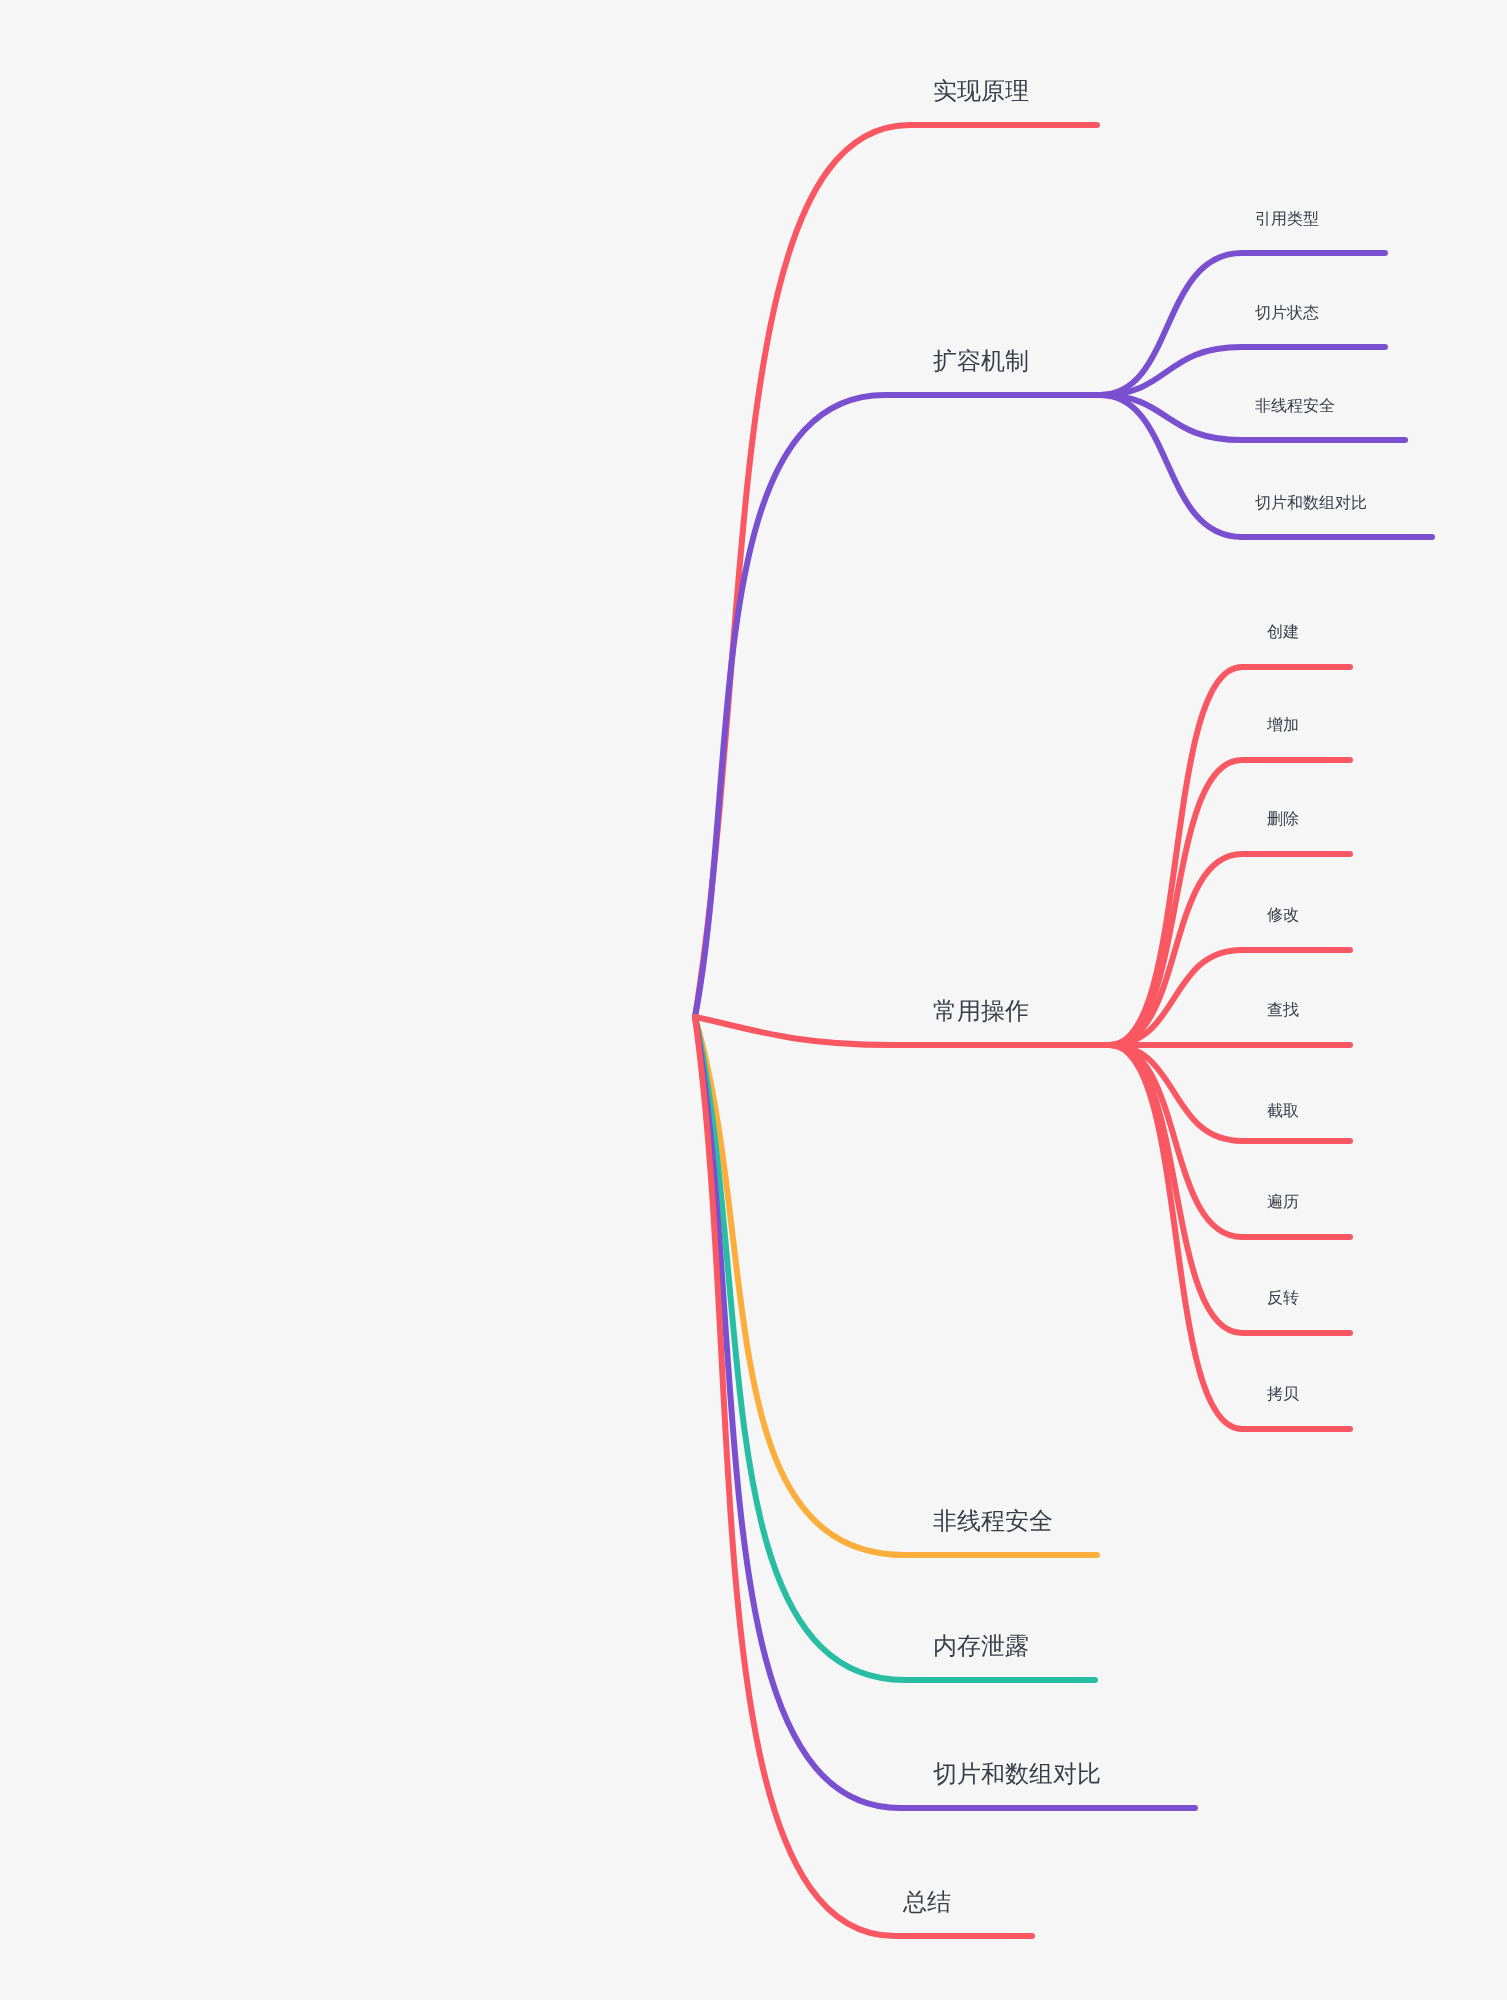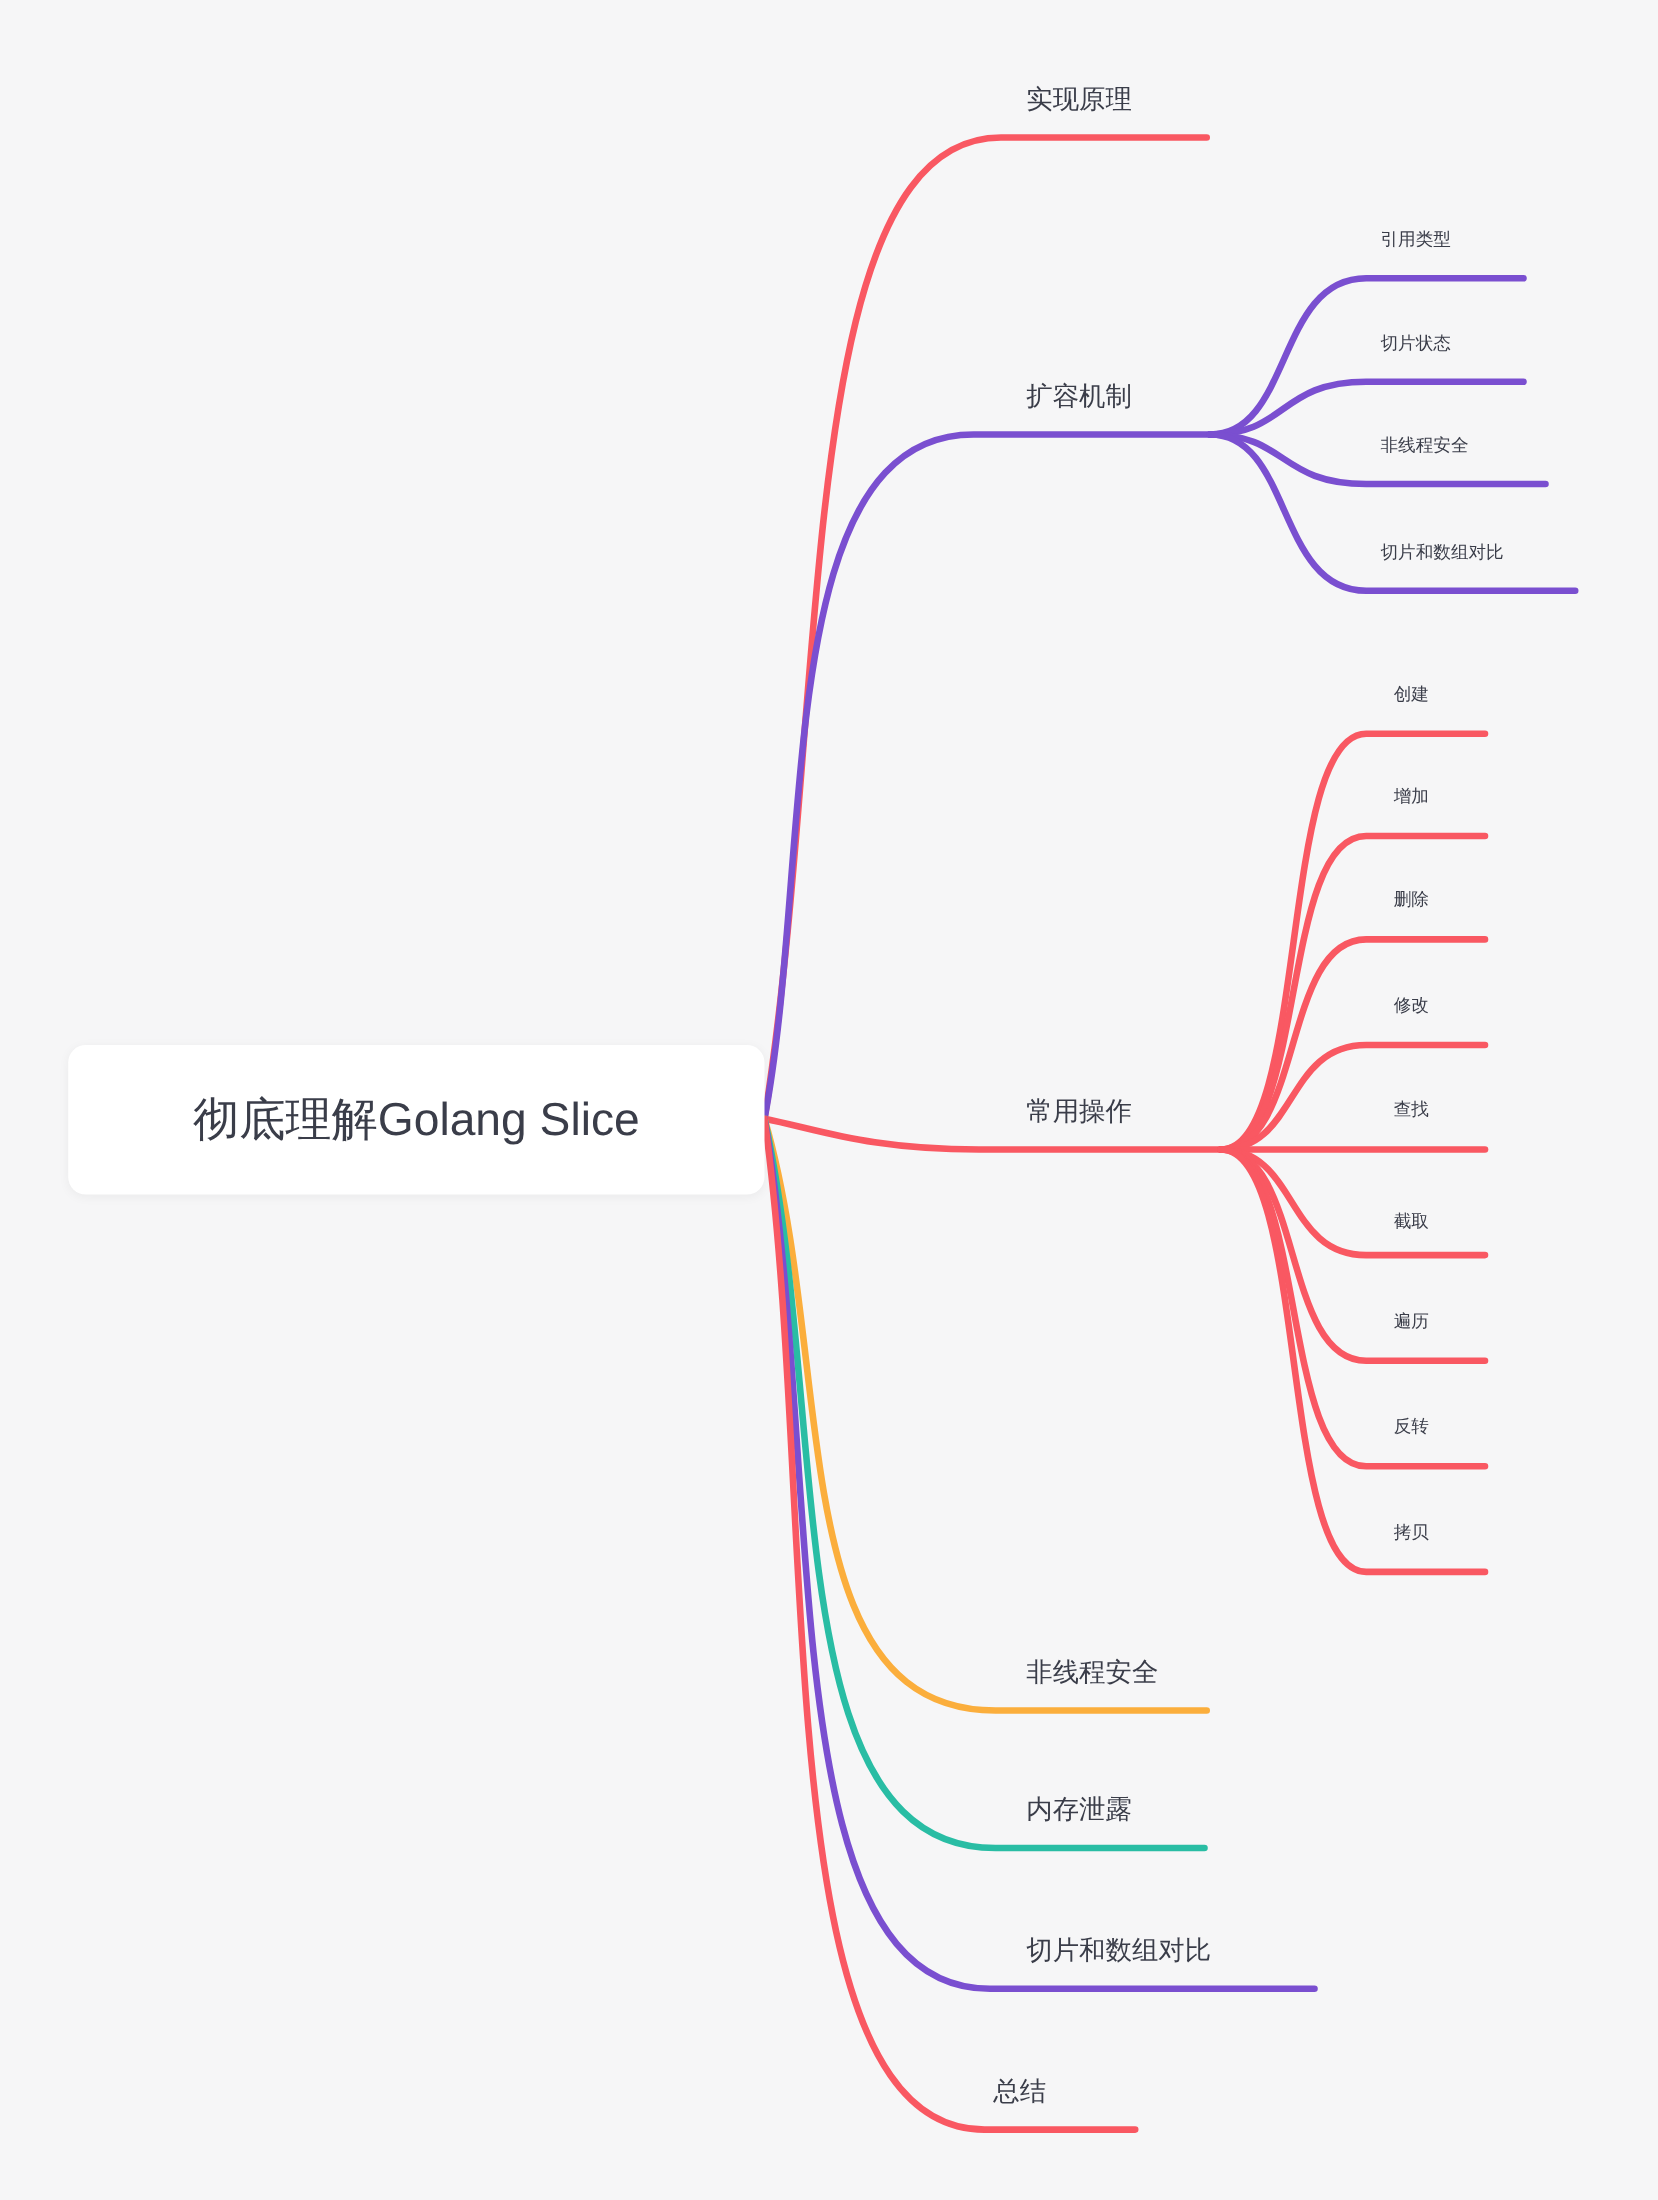--- a/index.html
+++ b/index.html
@@ -76,21 +76,20 @@
     <path d="M1110,1045 C1188,1045 1163,760 1242,760 L1350,760" stroke="#f95862"></path>
     <path d="M1110,1045 C1185,1045 1165,854 1242,854 L1350,854" stroke="#f95862"></path>
     <path d="M1110,1045 C1180,1045 1168,950 1242,950 L1350,950" stroke="#f95862"></path>
     <path d="M1110,1045 L1350,1045" stroke="#f95862"></path>
     <path d="M1110,1045 C1180,1045 1168,1141 1242,1141 L1350,1141" stroke="#f95862"></path>
     <path d="M1110,1045 C1185,1045 1165,1237 1242,1237 L1350,1237" stroke="#f95862"></path>
     <path d="M1110,1045 C1188,1045 1163,1333 1242,1333 L1350,1333" stroke="#f95862"></path>
     <path d="M1110,1045 C1190,1045 1162,1429 1242,1429 L1350,1429" stroke="#f95862"></path>
   </svg>
 
-  <div class="root-node">彻底理解Golang Slice</div>
 
   <div class="lbl l1" style="left:933px; top:77px">实现原理</div>
   <div class="lbl l1" style="left:933px; top:347px">扩容机制</div>
   <div class="lbl l1" style="left:933px; top:997px">常用操作</div>
   <div class="lbl l1" style="left:933px; top:1507px">非线程安全</div>
   <div class="lbl l1" style="left:933px; top:1632px">内存泄露</div>
   <div class="lbl l1" style="left:933px; top:1760px">切片和数组对比</div>
   <div class="lbl l1" style="left:903px; top:1888px">总结</div>
 
   <div class="lbl l2" style="left:1255px; top:210px">引用类型</div>

